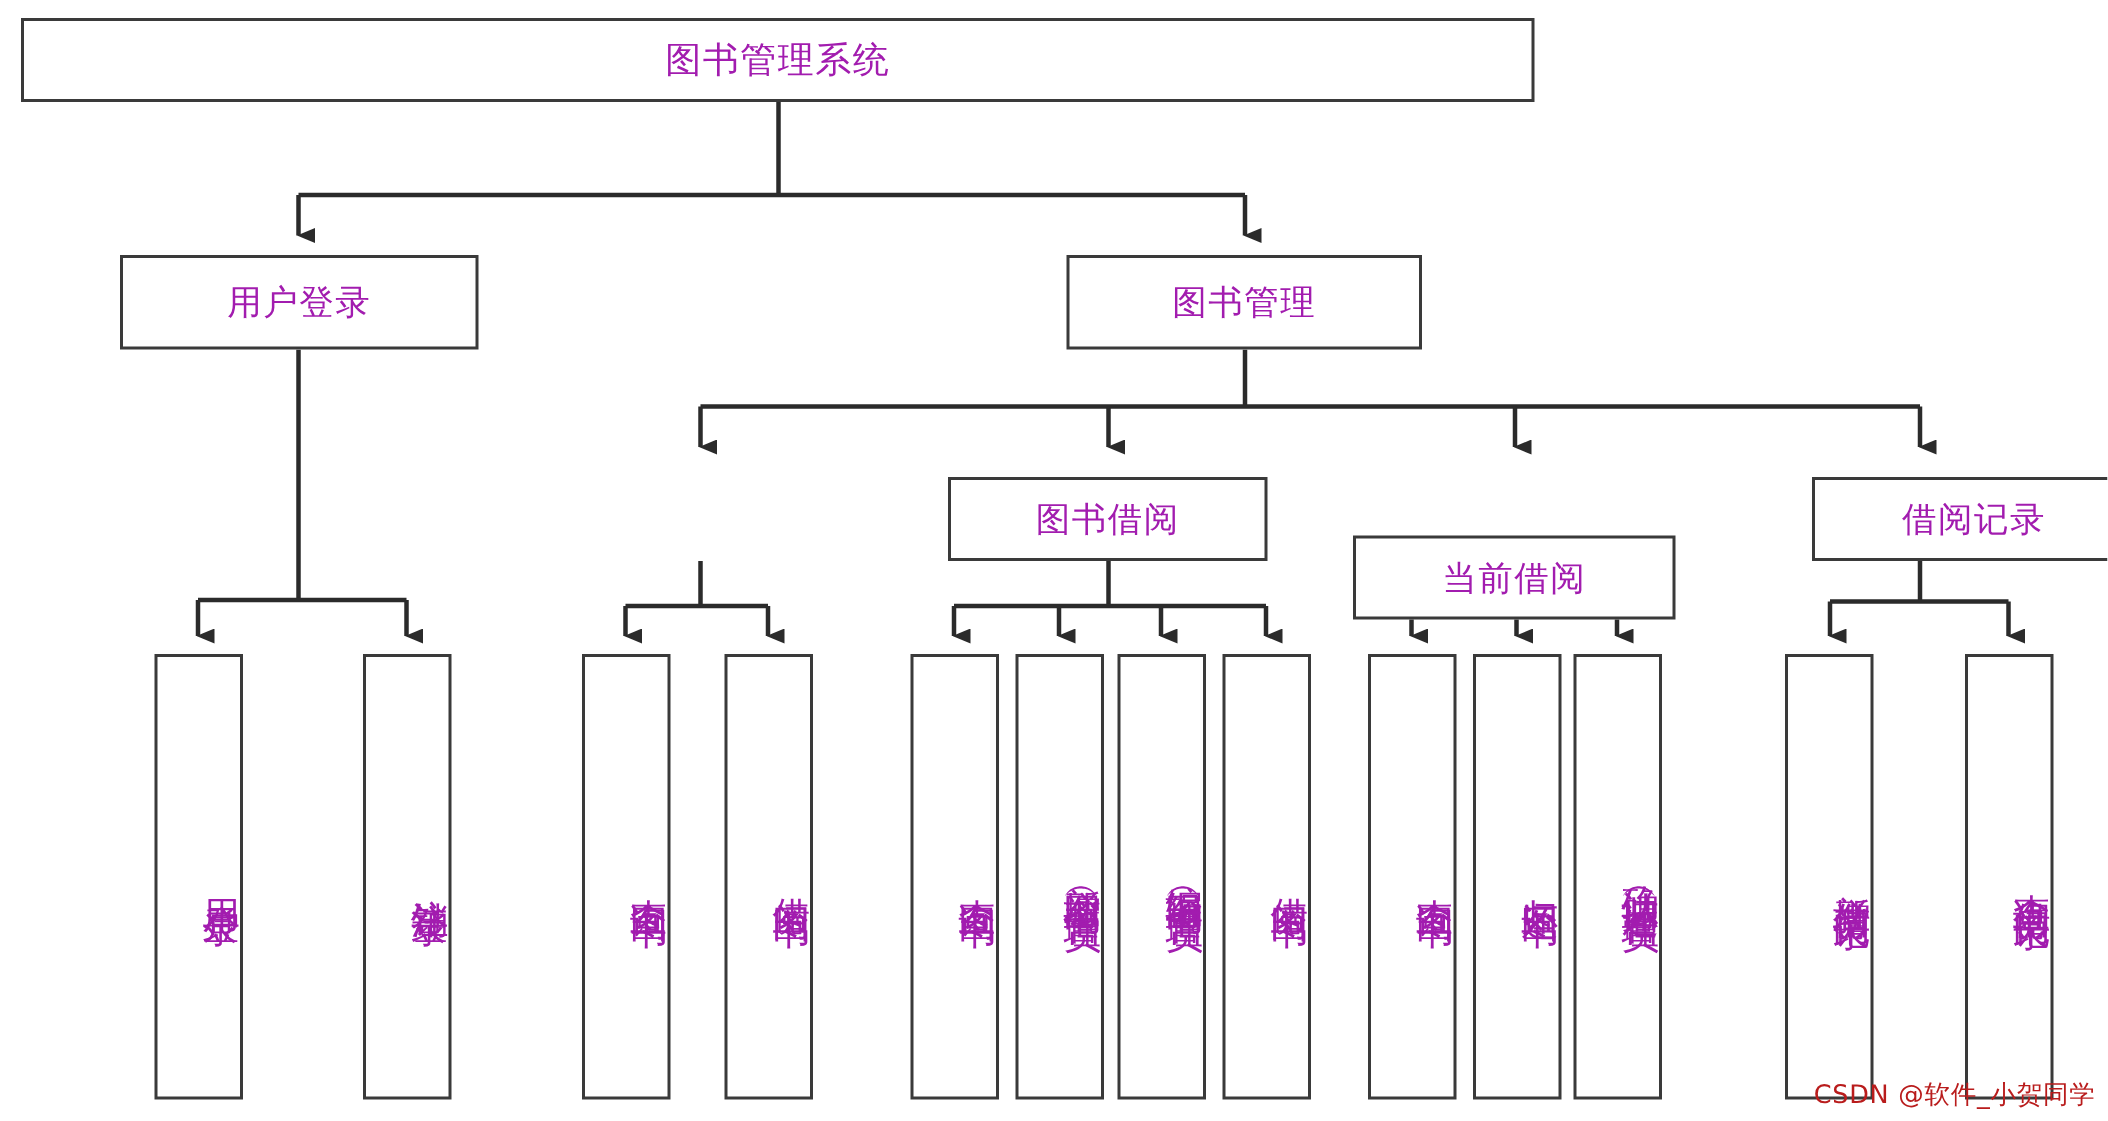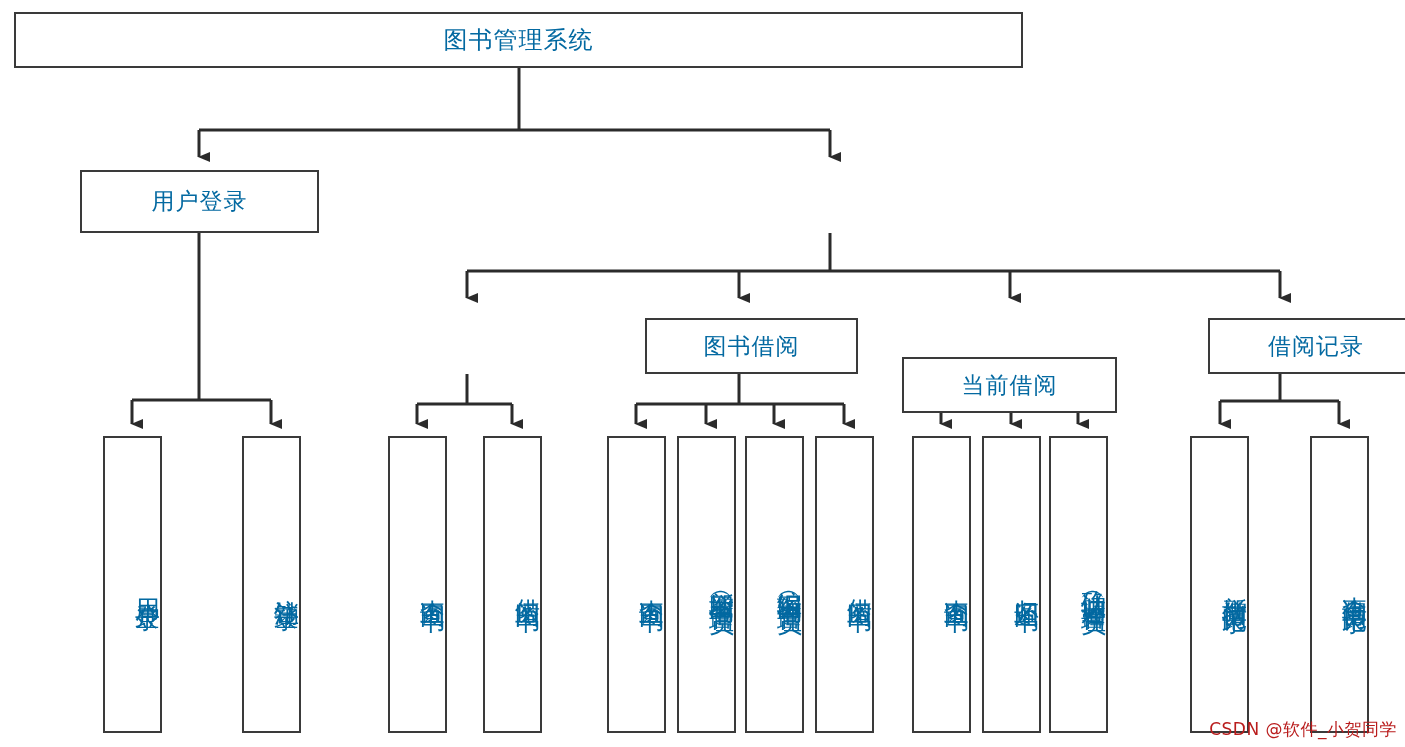--- a/index.html
+++ b/index.html
@@ -24,21 +24,21 @@
     pointer-events: none;
   }
   .node {
     position: absolute;
     box-sizing: border-box;
     border: 2px solid #3a3a3a;
     background: #ffffff;
     display: flex;
     align-items: center;
     justify-content: center;
-    color: #0369a1;
+    color: #a21caf;
   }
   .node.horiz {
     font-size: 23px;
     letter-spacing: 1px;
   }
   .node.vert {
     writing-mode: vertical-rl;
     text-orientation: upright;
     font-size: 25px;
     line-height: 1.05;
@@ -117,23 +117,24 @@
       <path d="M1220,401 L1339,401"></path>
       <path d="M1220,401 L1220,424" marker-end="url(#arw)"></path>
       <path d="M1339,401 L1339,424" marker-end="url(#arw)"></path>
     </g>
   </svg>
 
   <div class="node horiz" id="root-node" style="left:14px; top:12px; width:1009px; height:56px;">图书管理系统</div>
 
   <div class="node horiz" style="left:80px; top:170px; width:239px; height:63px;">用户登录</div>
 
+  <div class="node horiz" style="left:711px; top:170px; width:237px; height:63px;">图书管理</div>
 
 
-  <div class="node horiz" style="left:632px; top:318px; width:213px; height:56px;margin-left:13px;">图书借阅</div>
+  <div class="node horiz" style="left:632px; top:318px; width:213px; height:56px;">图书借阅</div>
 
   <div class="node horiz" style="left:902px; top:318px; width:215px; height:56px;margin-top:39px;">当前借阅</div>
 
   <div class="node horiz" style="left:1172px; top:318px; width:216px; height:56px;margin-left:36px;">借阅记录</div>
 
   <div class="node vert" style="left:103px; top:436px; width:59px; height:297px;">
     <span class="vlabel">用户登录</span>
   </div>
 
   <div class="node vert" style="left:242px; top:436px; width:59px; height:297px;">

